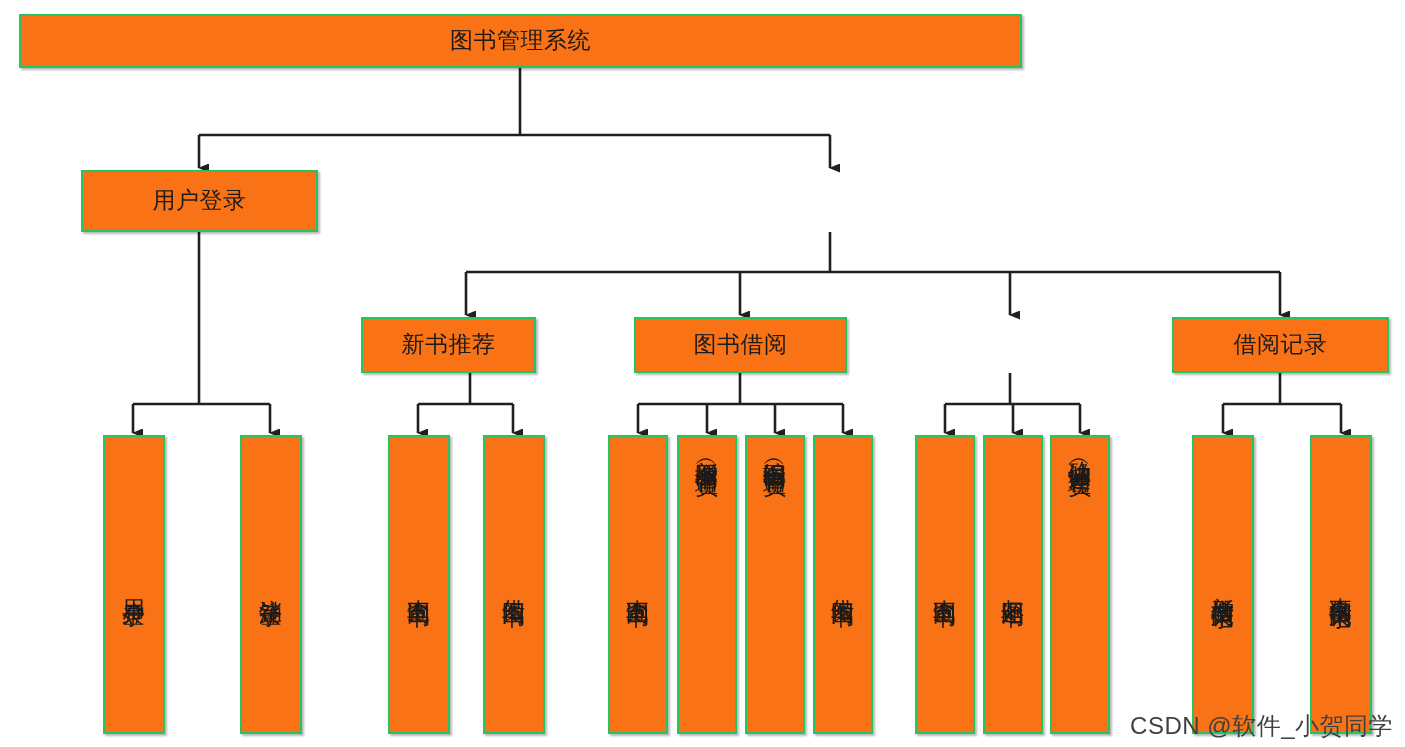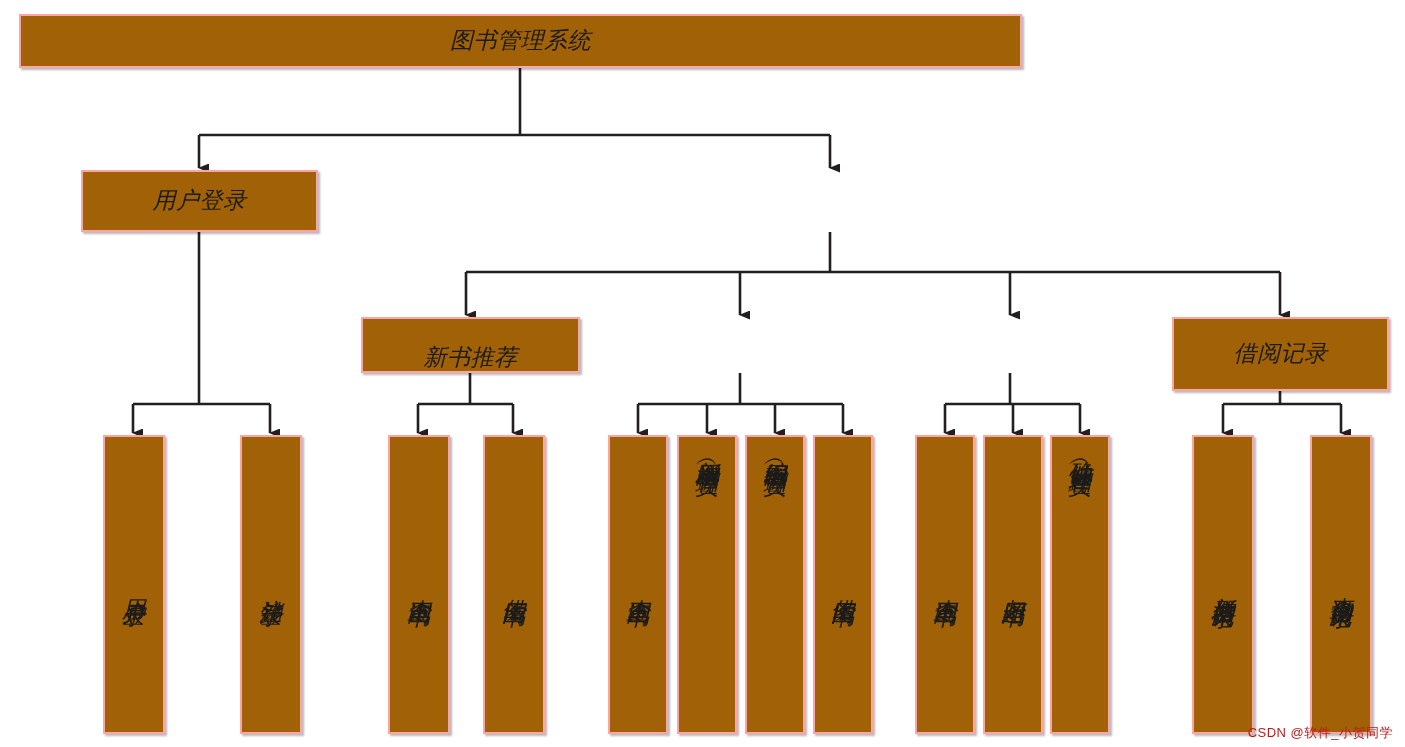--- a/index.html
+++ b/index.html
@@ -24,28 +24,27 @@
     position: absolute;
     top: 0;
     left: 0;
     width: 1405px;
     height: 747px;
     pointer-events: none;
   }
   .node {
     position: absolute;
     box-sizing: border-box;
-    background: #a16207;
-    border: 2px solid #fca5a5;
+    background: #f97316;
+    border: 2px solid #22c55e;
     box-shadow: 2px 2px 2px rgba(0,0,0,0.28);
     display: flex;
     align-items: center;
     justify-content: center;
     overflow: hidden;
-    font-style: italic;
   }
   .node .label {
     color: #1b1b1b;
     font-size: 23px;
     line-height: 1.18;
     letter-spacing: 0.5px;
     white-space: nowrap;
     text-align: center;
   }
   .node.vertical {
@@ -62,22 +61,22 @@
     white-space: nowrap;
   }
   .node.vertical.centered {
     align-items: center;
     padding-top: 0;
   }
   .watermark {
     position: absolute;
     right: 12px;
     bottom: 5px;
-    font-size: 13px;
-    color: #b91c1c;
+    font-size: 24px;
+    color: #404040;
     white-space: nowrap;
     letter-spacing: 0.5px;
   }
 </style>
 </head>
 <body>
 
 <div id="diagram-root">
 
   <svg class="edges" viewBox="0 0 1405 747">
@@ -131,24 +130,27 @@
   </svg>
 
   <div class="node" id="node-root" style="left: 19px; top: 14px; width: 1003px; height: 54px;">
     <span class="label">图书管理系统</span>
   </div>
 
   <div class="node" id="node-l2-0" style="left: 81px; top: 170px; width: 237px; height: 62px;">
     <span class="label">用户登录</span>
   </div>
 
-  <div class="node" id="node-l3-0" style="left: 361px; top: 317px; width: 219px; height: 56px; align-items: flex-end;">
+  <div class="node" id="node-l3-0" style="left: 361px; top: 317px; width: 175px; height: 56px;">
     <span class="label">新书推荐</span>
   </div>
-  <div class="node" id="node-l3-3" style="left: 1172px; top: 317px; width: 217px; height: 74px;">
+  <div class="node" id="node-l3-1" style="left: 634px; top: 317px; width: 213px; height: 56px;">
+    <span class="label">图书借阅</span>
+  </div>
+  <div class="node" id="node-l3-3" style="left: 1172px; top: 317px; width: 217px; height: 56px;">
     <span class="label">借阅记录</span>
   </div>
 
   <div class="node vertical centered" id="node-leaf-0" style="left: 103px; top: 435px; width: 62px; height: 299px;">
     <span class="label">用户登录</span>
   </div>
   <div class="node vertical centered" id="node-leaf-1" style="left: 240px; top: 435px; width: 62px; height: 299px;">
     <span class="label">注销登录</span>
   </div>
   <div class="node vertical centered" id="node-leaf-2" style="left: 388px; top: 435px; width: 62px; height: 299px;">

